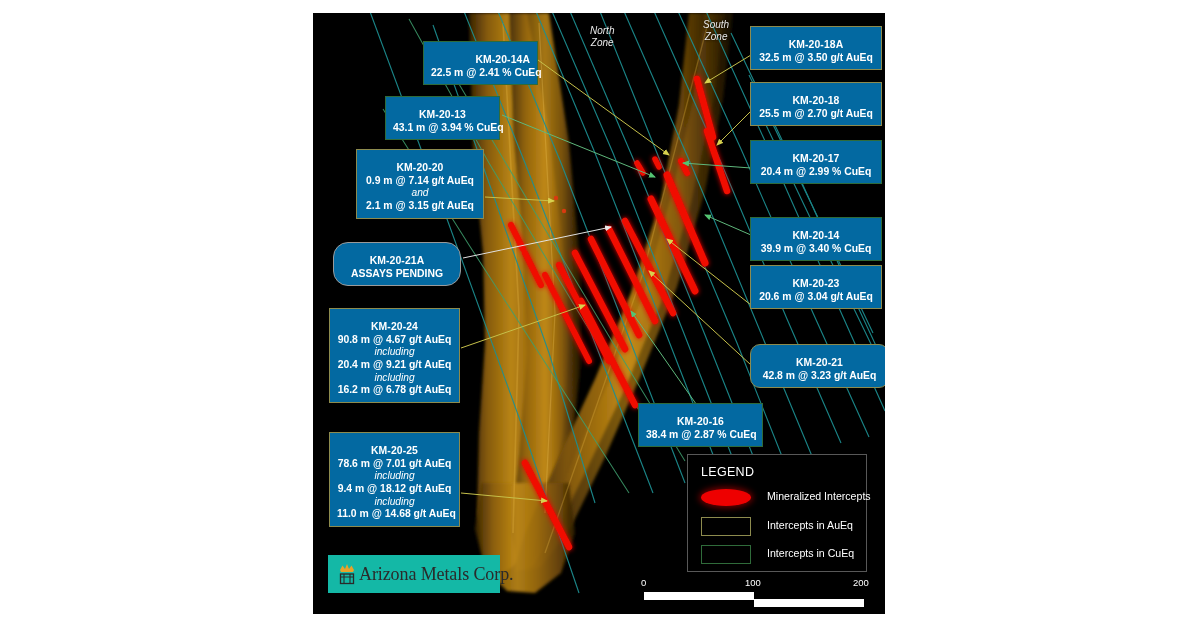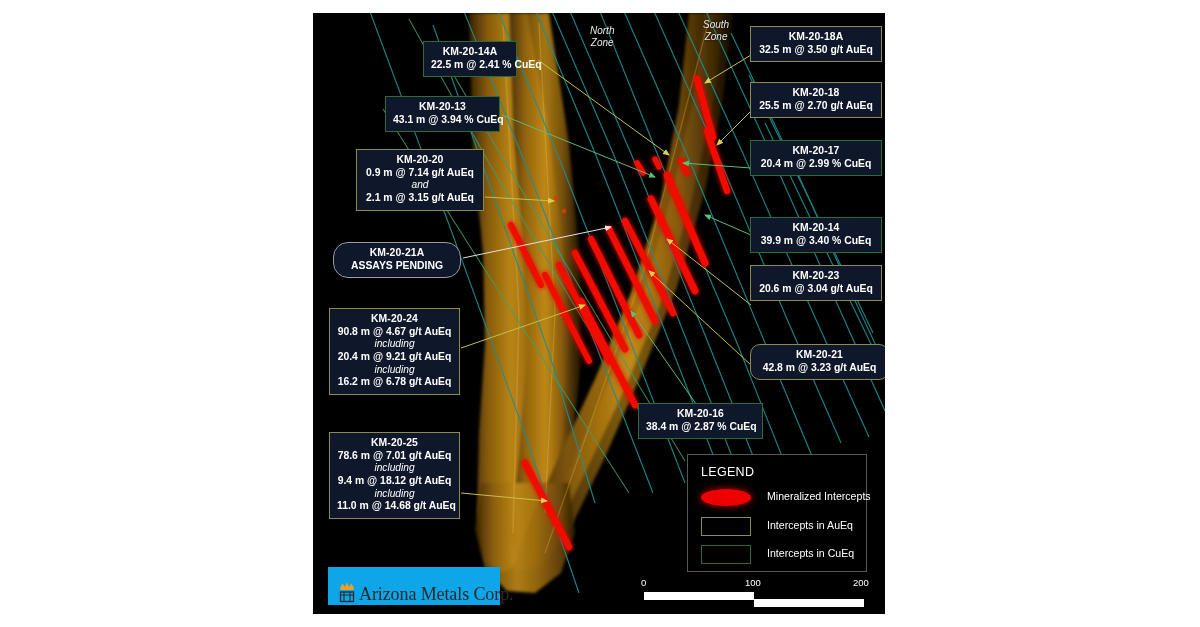--- a/index.html
+++ b/index.html
@@ -35,23 +35,23 @@
     left: 0;
     top: 0;
     width: 572px;
     height: 601px;
     overflow: visible;
   }
 
   
   .callout {
     position: absolute;
-    background: #0f172a;
+    background: #0369a1;
     border: 1px solid #8a8a55;
-    padding: 4px 7px 5px 7px;
+    padding: 12px 7px 5px 7px;
     text-align: center;
     color: #ffffff;
     line-height: 1.22;
     box-sizing: border-box;
     z-index: 40;
   }
   .callout .hid {
     font-weight: bold;
     font-size: 10.4px;
     letter-spacing: 0.1px;
@@ -153,27 +153,27 @@
   #scalebar .bar-seg {
     position: absolute;
     background: #ffffff;
     height: 8px;
   }
 
   
   #logo {
     position: absolute;
     left: 15px;
-    top: 554px;
+    top: 542px;
     width: 172px;
     height: 38px;
-    background: #0ea5e9;
+    background: #14b8a6;
     z-index: 46;
     display: flex;
-    align-items: flex-end;
+    align-items: center;
     padding-left: 9px;
     box-sizing: border-box;
   }
   #logo .crownwrap {
     position: relative;
     width: 20px;
     height: 26px;
     margin-right: 2px;
     flex: none;
   }
@@ -344,21 +344,21 @@
 
     <div class="zonelabel" style="left:277px; top:12px;">
       <div>North</div>
       <div>Zone</div>
     </div>
     <div class="zonelabel" style="left:390px; top:6px;">
       <div>South</div>
       <div>Zone</div>
     </div>
 
-    <div class="callout cueq" style="left:110px; top:28px; width:94px;">
+    <div class="callout cueq" style="left:110px; top:28px; width:115px;text-align:right;">
       <div class="hid">KM-20-14A</div>
       <div class="ln">22.5 m @ 2.41 % CuEq</div>
     </div>
 
     <div class="callout cueq" style="left:72px; top:83px; width:115px;">
       <div class="hid">KM-20-13</div>
       <div class="ln">43.1 m @ 3.94 % CuEq</div>
     </div>
 
     <div class="callout aueq" style="left:43px; top:136px; width:128px;">

